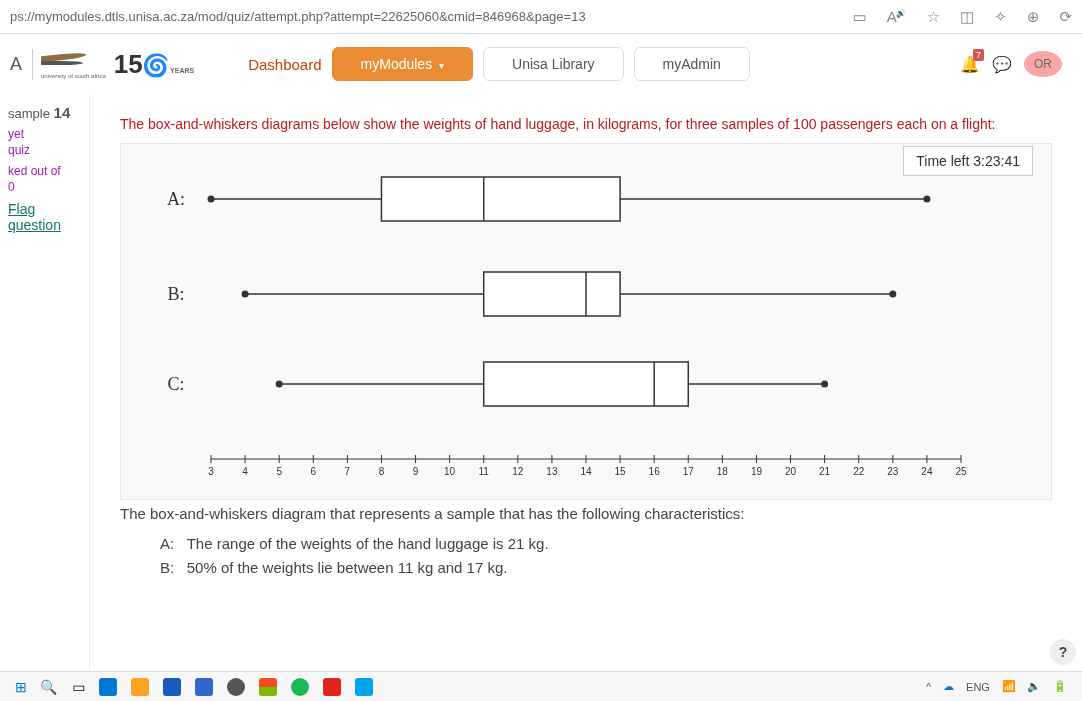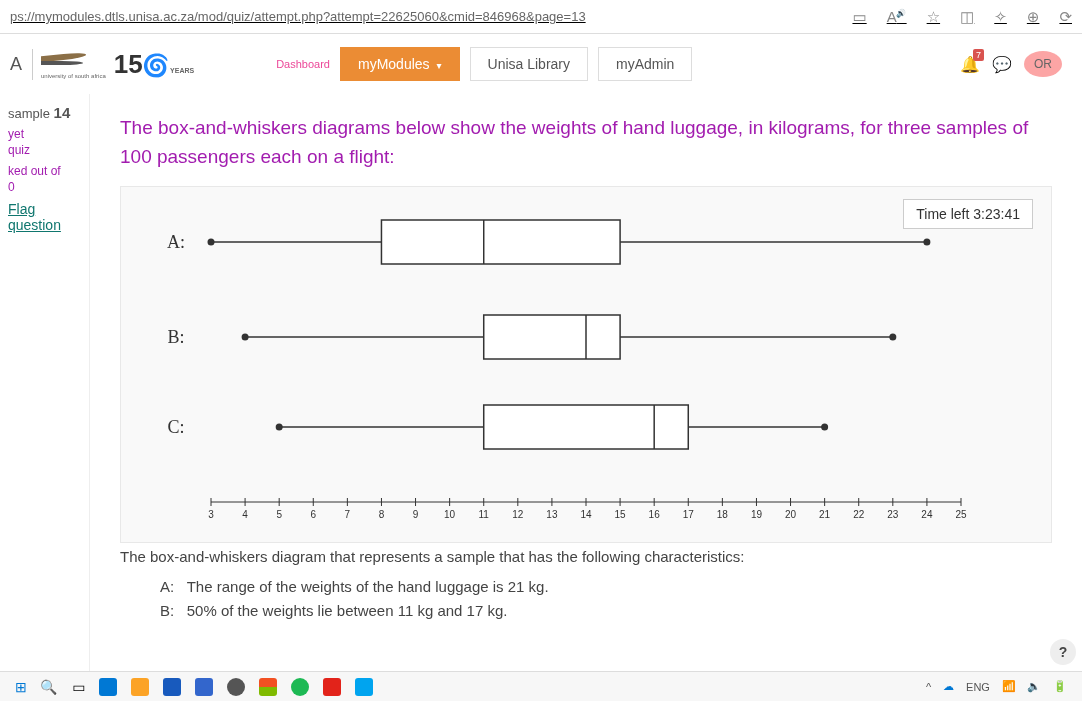--- a/index.html
+++ b/index.html
@@ -11,21 +11,20 @@
       overflow: hidden;
       font-size: 14px;
     }
     .browser-bar {
       display: flex;
       align-items: center;
       padding: 6px 10px;
       background: #fff;
       border-bottom: 1px solid #ddd;
       height: 34px;
-      text-decoration: underline;
     }
     .url { color: #666; font-size: 13px; flex: 1; }
     .browser-icons { display: flex; gap: 20px; align-items: center; color: #888; font-size: 15px; }
     .browser-icons span { cursor: default; }
     .header {
       display: flex;
       align-items: center;
       padding: 10px 20px 10px 0;
       background: #fff;
       height: 60px;
@@ -41,49 +40,49 @@
     }
     .logo-swoosh::after {
       content: ''; position: absolute; top: 13px; left: 0;
       width: 42px; height: 4px; background: #555; border-radius: 0 50% 50% 0;
     }
     .logo-sub { font-size: 6px; color: #666; line-height: 1.1; }
     .logo150 { font-size: 26px; font-weight: bold; color: #333; display: flex; align-items: baseline; }
     .logo150 .globe { color: #e8a63c; font-size: 22px; }
     .logo150 .years { font-size: 7px; color: #666; }
     .nav-area { display: flex; align-items: center; gap: 10px; margin-left: 40px;}
-    .dashboard-label { color: #ec4899; font-size: 11px; margin-left: 28px; }
+    .dashboard-label { color: #c2410c; font-size: 15px; }
     .nav-btn {
-      padding: 8px 17px; border: 1px solid #ddd; background: #fff;
-      border-radius: 0; font-size: 14px; color: #555; cursor: pointer;
+      padding: 8px 28px; border: 1px solid #ddd; background: #fff;
+      border-radius: 6px; font-size: 14px; color: #555; cursor: pointer;
     }
     .nav-btn.active { background: #eb8c34; color: #fff; border-color: #eb8c34; }
     .nav-btn.active .chev { font-size: 10px; margin-left: 3px;}
     .header-right { margin-left: auto; display: flex; align-items: center; gap: 12px; }
     .bell { position: relative; color: #888; font-size: 16px; }
     .bell-badge {
       position: absolute; top: -6px; right: -4px; background: #d9534f;
       color: #fff; font-size: 9px; padding: 1px 3px; border-radius: 2px;
     }
     .chat-icon { color: #888; font-size: 16px;}
     .or-btn { background: #fca5a5; color: #666; padding: 6px 10px; border-radius: 50%; font-size: 12px; }
     .main { display: flex; background: #f0f0f0; height: calc(100% - 34px - 60px - 30px); }
     .sidebar { width: 90px; padding: 10px 8px; background: #fff; border-right: 1px solid #eee; }
     .q-label { font-size: 13px; color: #555; margin-bottom: 6px;}
     .q-label b { font-size: 15px; }
     .q-status { font-size: 12px; color: #a21caf; margin-bottom: 6px; line-height: 1.3;}
     .flag-link { font-size: 14px; color: #0f766e; text-decoration: underline; cursor: pointer; }
     .content { flex: 1; padding: 20px 30px; background: #fff; position: relative; }
-    .q-text { color: #a21caf; font-size: 19px; line-height: 1.5; margin-bottom: 15px; }
+    .q-text { color: #b91c1c; font-size: 14px; line-height: 1.5; margin-bottom: 8px; }
     .chart-container {
       background: #f9f9f9; border: 1px solid #e8e8e8; padding: 15px 20px 10px 20px;
       position: relative;
     }
     .time-box {
-      position: absolute; top: 12px; right: 18px; background: #fff;
+      position: absolute; top: 2px; right: 18px; background: #fff;
       border: 1px solid #ccc; padding: 6px 12px; font-size: 14px; color: #333;
     }
     .boxplot-svg { display: block; }
     .answer-text { color: #444; font-size: 15px; line-height: 1.6; margin-top: 2px; }
     .answer-text .opts { margin-left: 40px; margin-top: 6px;}
     .help-btn {
       position: absolute; bottom: 6px; right: 6px; background: #eee;
       color: #444; width: 26px; height: 26px; border-radius: 50%;
       display: flex; align-items: center; justify-content: center; font-weight: bold;
     }

